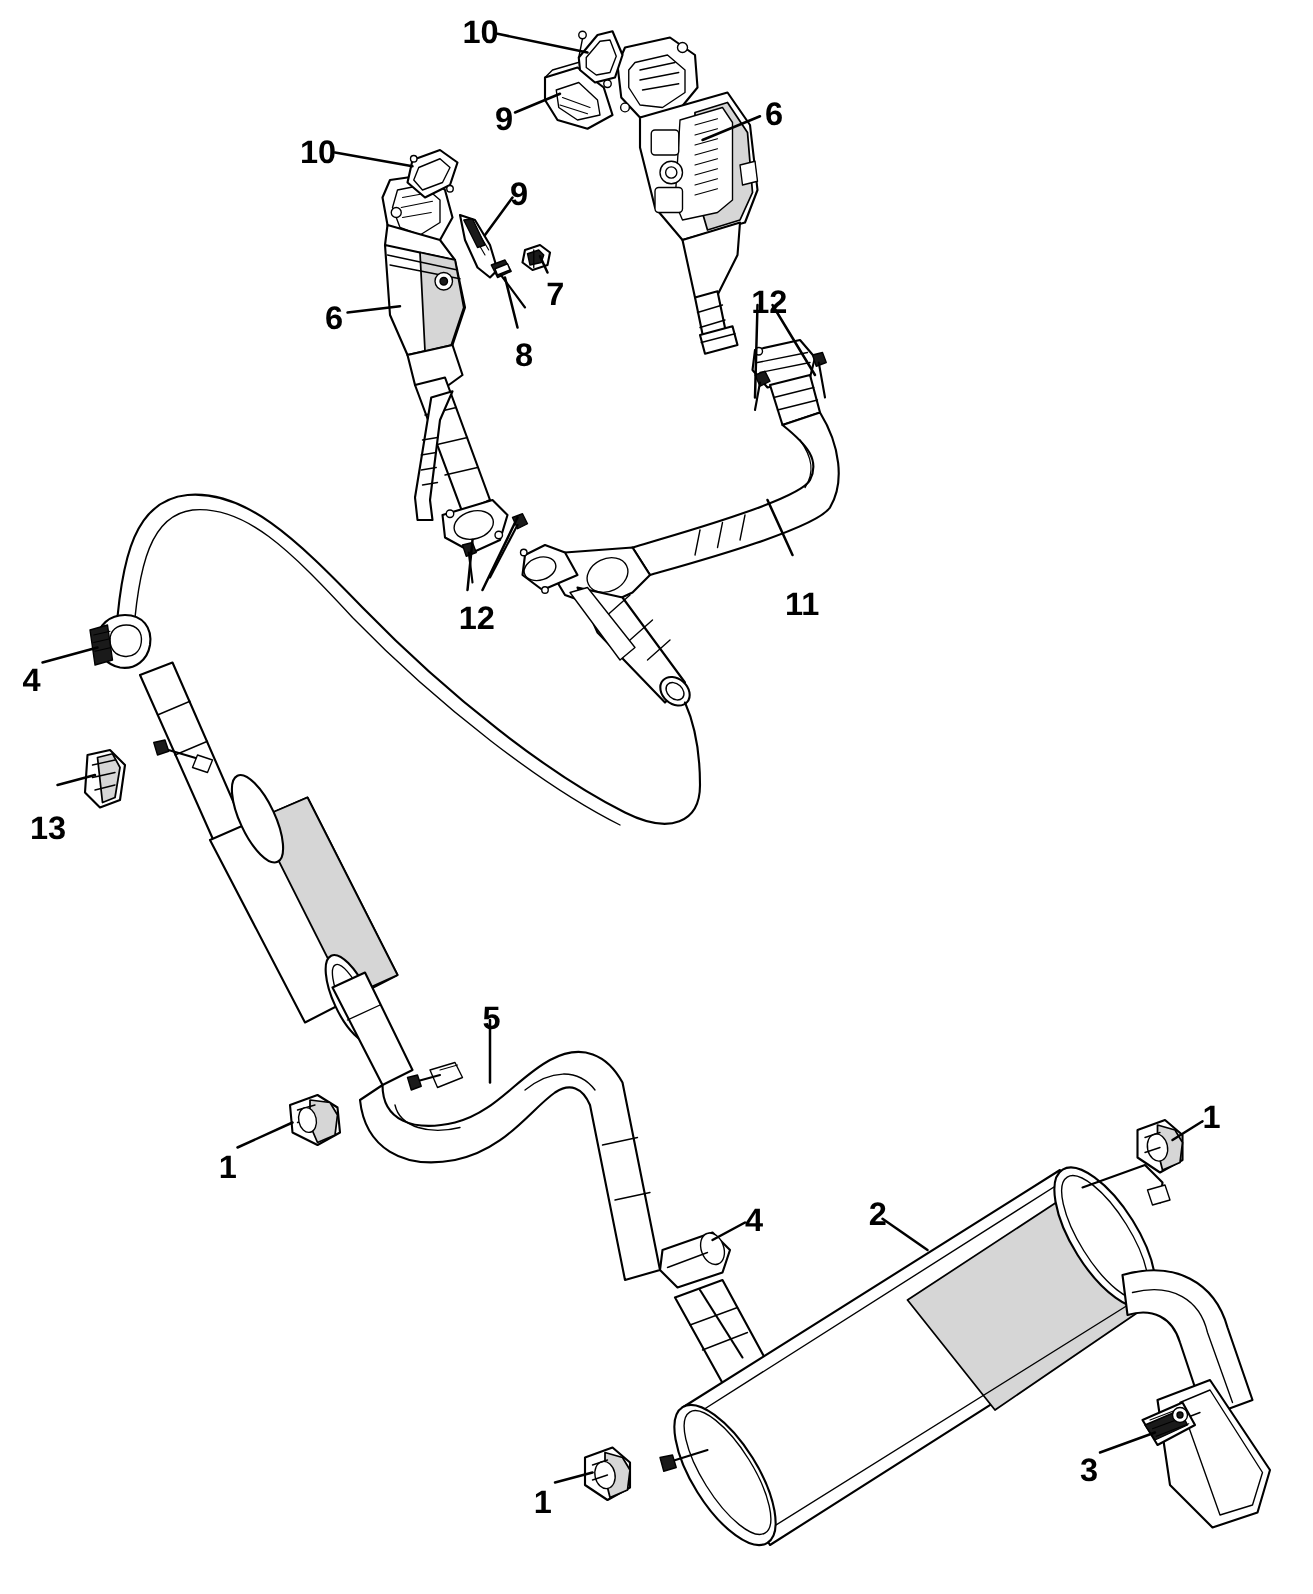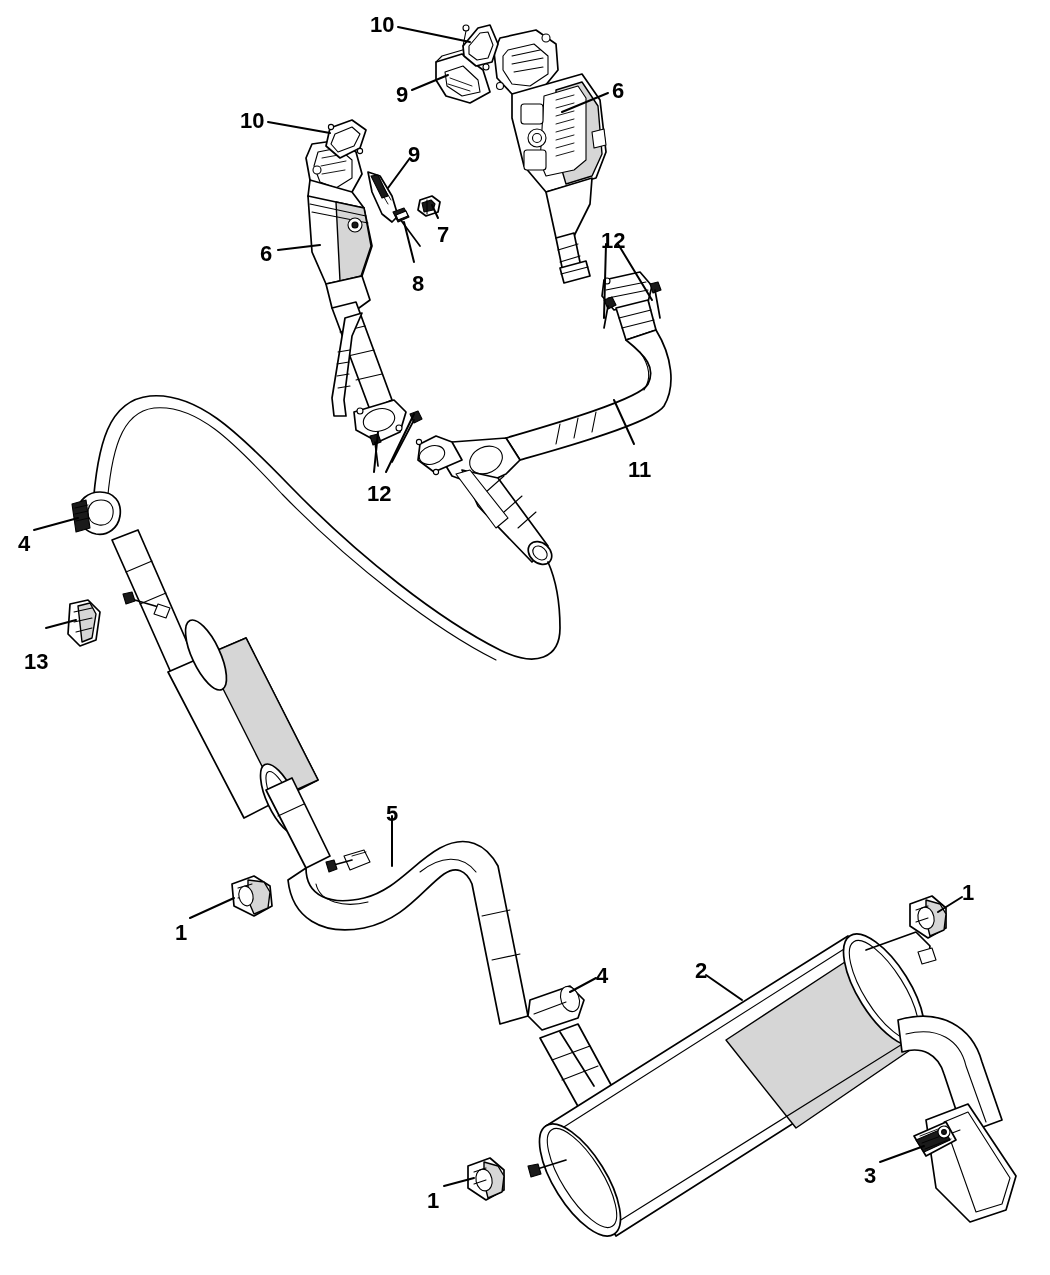--- a/index.html
+++ b/index.html
@@ -17,21 +17,21 @@
   }
   #diagram-svg{
     position:absolute;left:0;top:0;
     width:1050px;height:1275px;
     display:block;
   }
   .callout-label{
     position:absolute;
     font-family:"Liberation Sans", sans-serif;
     font-weight:bold;
-    font-size:22px;
+    font-size:26px;
     line-height:22px;
     color:#000;
     white-space:nowrap;
     user-select:none;
   }
 </style>
 </head>
 <body>
 
 <div id="diagram-root">
@@ -362,21 +362,21 @@
   <div id="callout-layer">
       <div class="callout-label" style="left: 370px; top: 14px;">10</div>
       <div class="callout-label" style="left: 396px; top: 84px;">9</div>
       <div class="callout-label" style="left: 612px; top: 80px;">6</div>
       <div class="callout-label" style="left: 240px; top: 110px;">10</div>
       <div class="callout-label" style="left: 408px; top: 144px;">9</div>
       <div class="callout-label" style="left: 437px; top: 224px;">7</div>
       <div class="callout-label" style="left: 260px; top: 243px;">6</div>
       <div class="callout-label" style="left: 412px; top: 273px;">8</div>
       <div class="callout-label" style="left: 601px; top: 230px;">12</div>
-      <div class="callout-label" style="left: 628px; top: 459px;">11</div>
+      <div class="callout-label" style="left: 628px; top: 472px;">11</div>
       <div class="callout-label" style="left: 367px; top: 483px;">12</div>
       <div class="callout-label" style="left: 18px; top: 533px;">4</div>
       <div class="callout-label" style="left: 24px; top: 626px; margin-top: 25px;">13</div>
       <div class="callout-label" style="left: 386px; top: 803px;">5</div>
       <div class="callout-label" style="left: 175px; top: 922px;">1</div>
       <div class="callout-label" style="left: 596px; top: 965px;">4</div>
       <div class="callout-label" style="left: 695px; top: 960px;">2</div>
       <div class="callout-label" style="left: 962px; top: 882px;">1</div>
       <div class="callout-label" style="left: 427px; top: 1190px;">1</div>
       <div class="callout-label" style="left: 864px; top: 1165px;">3</div>

